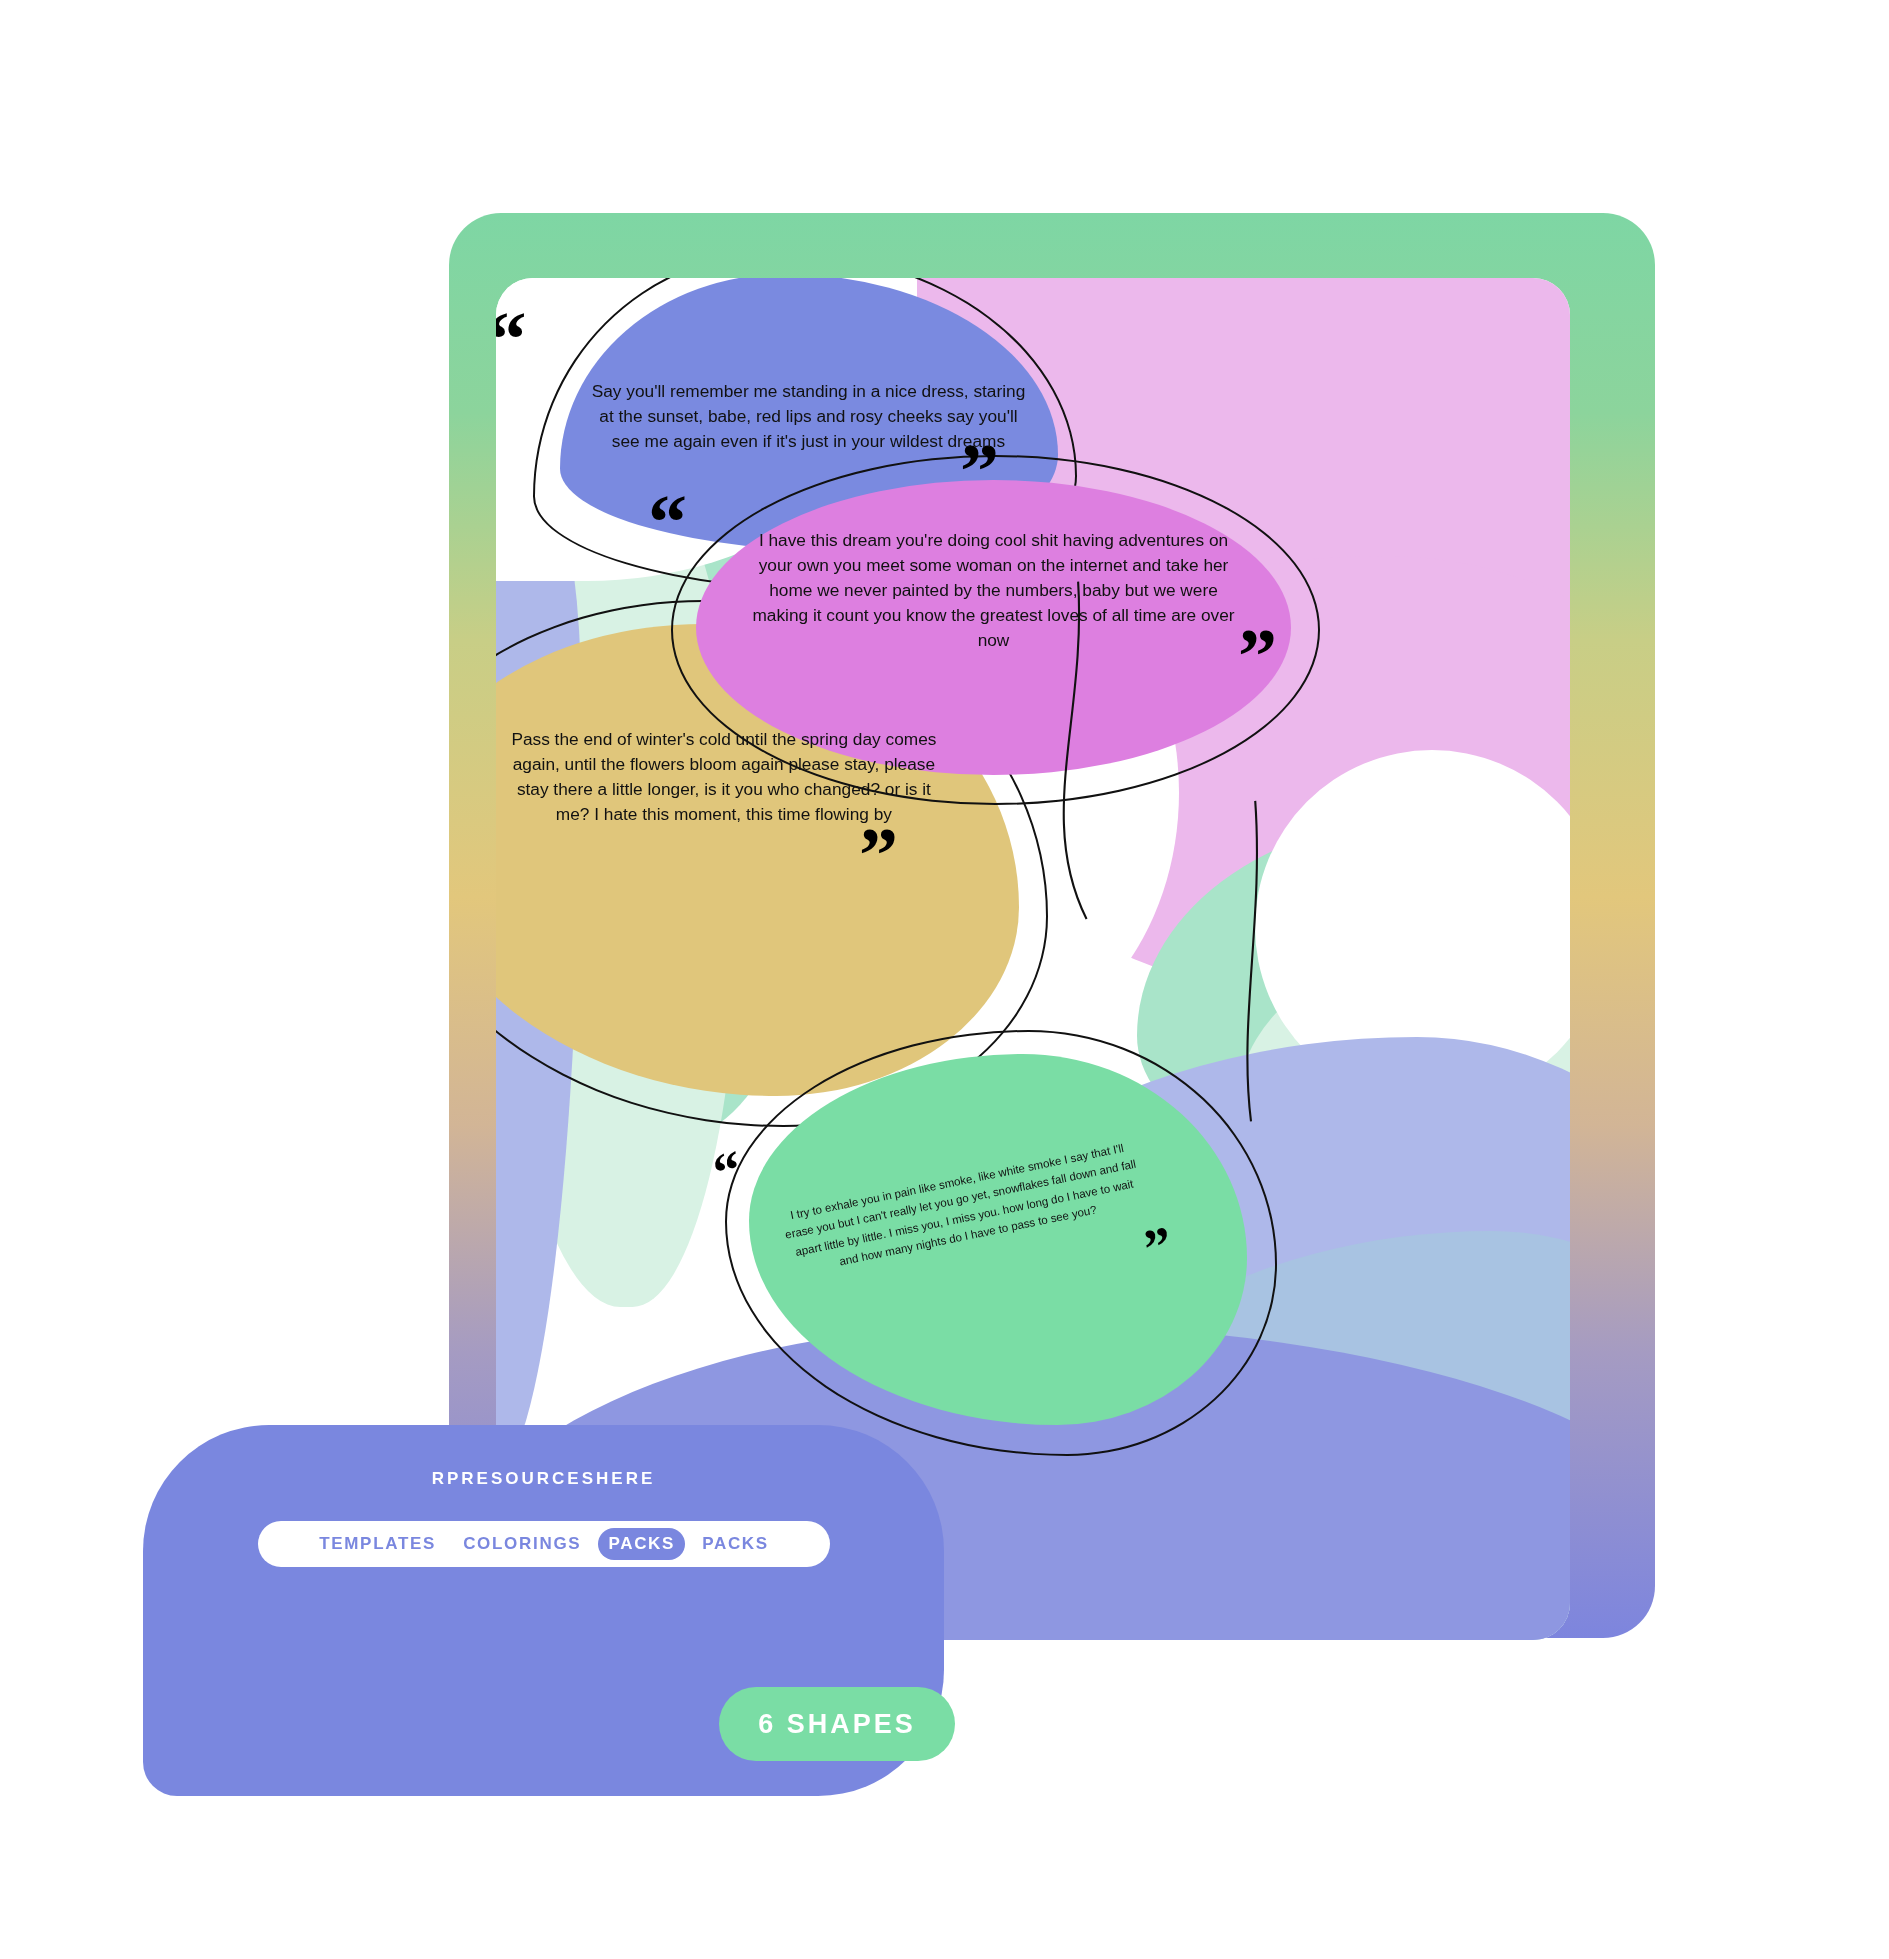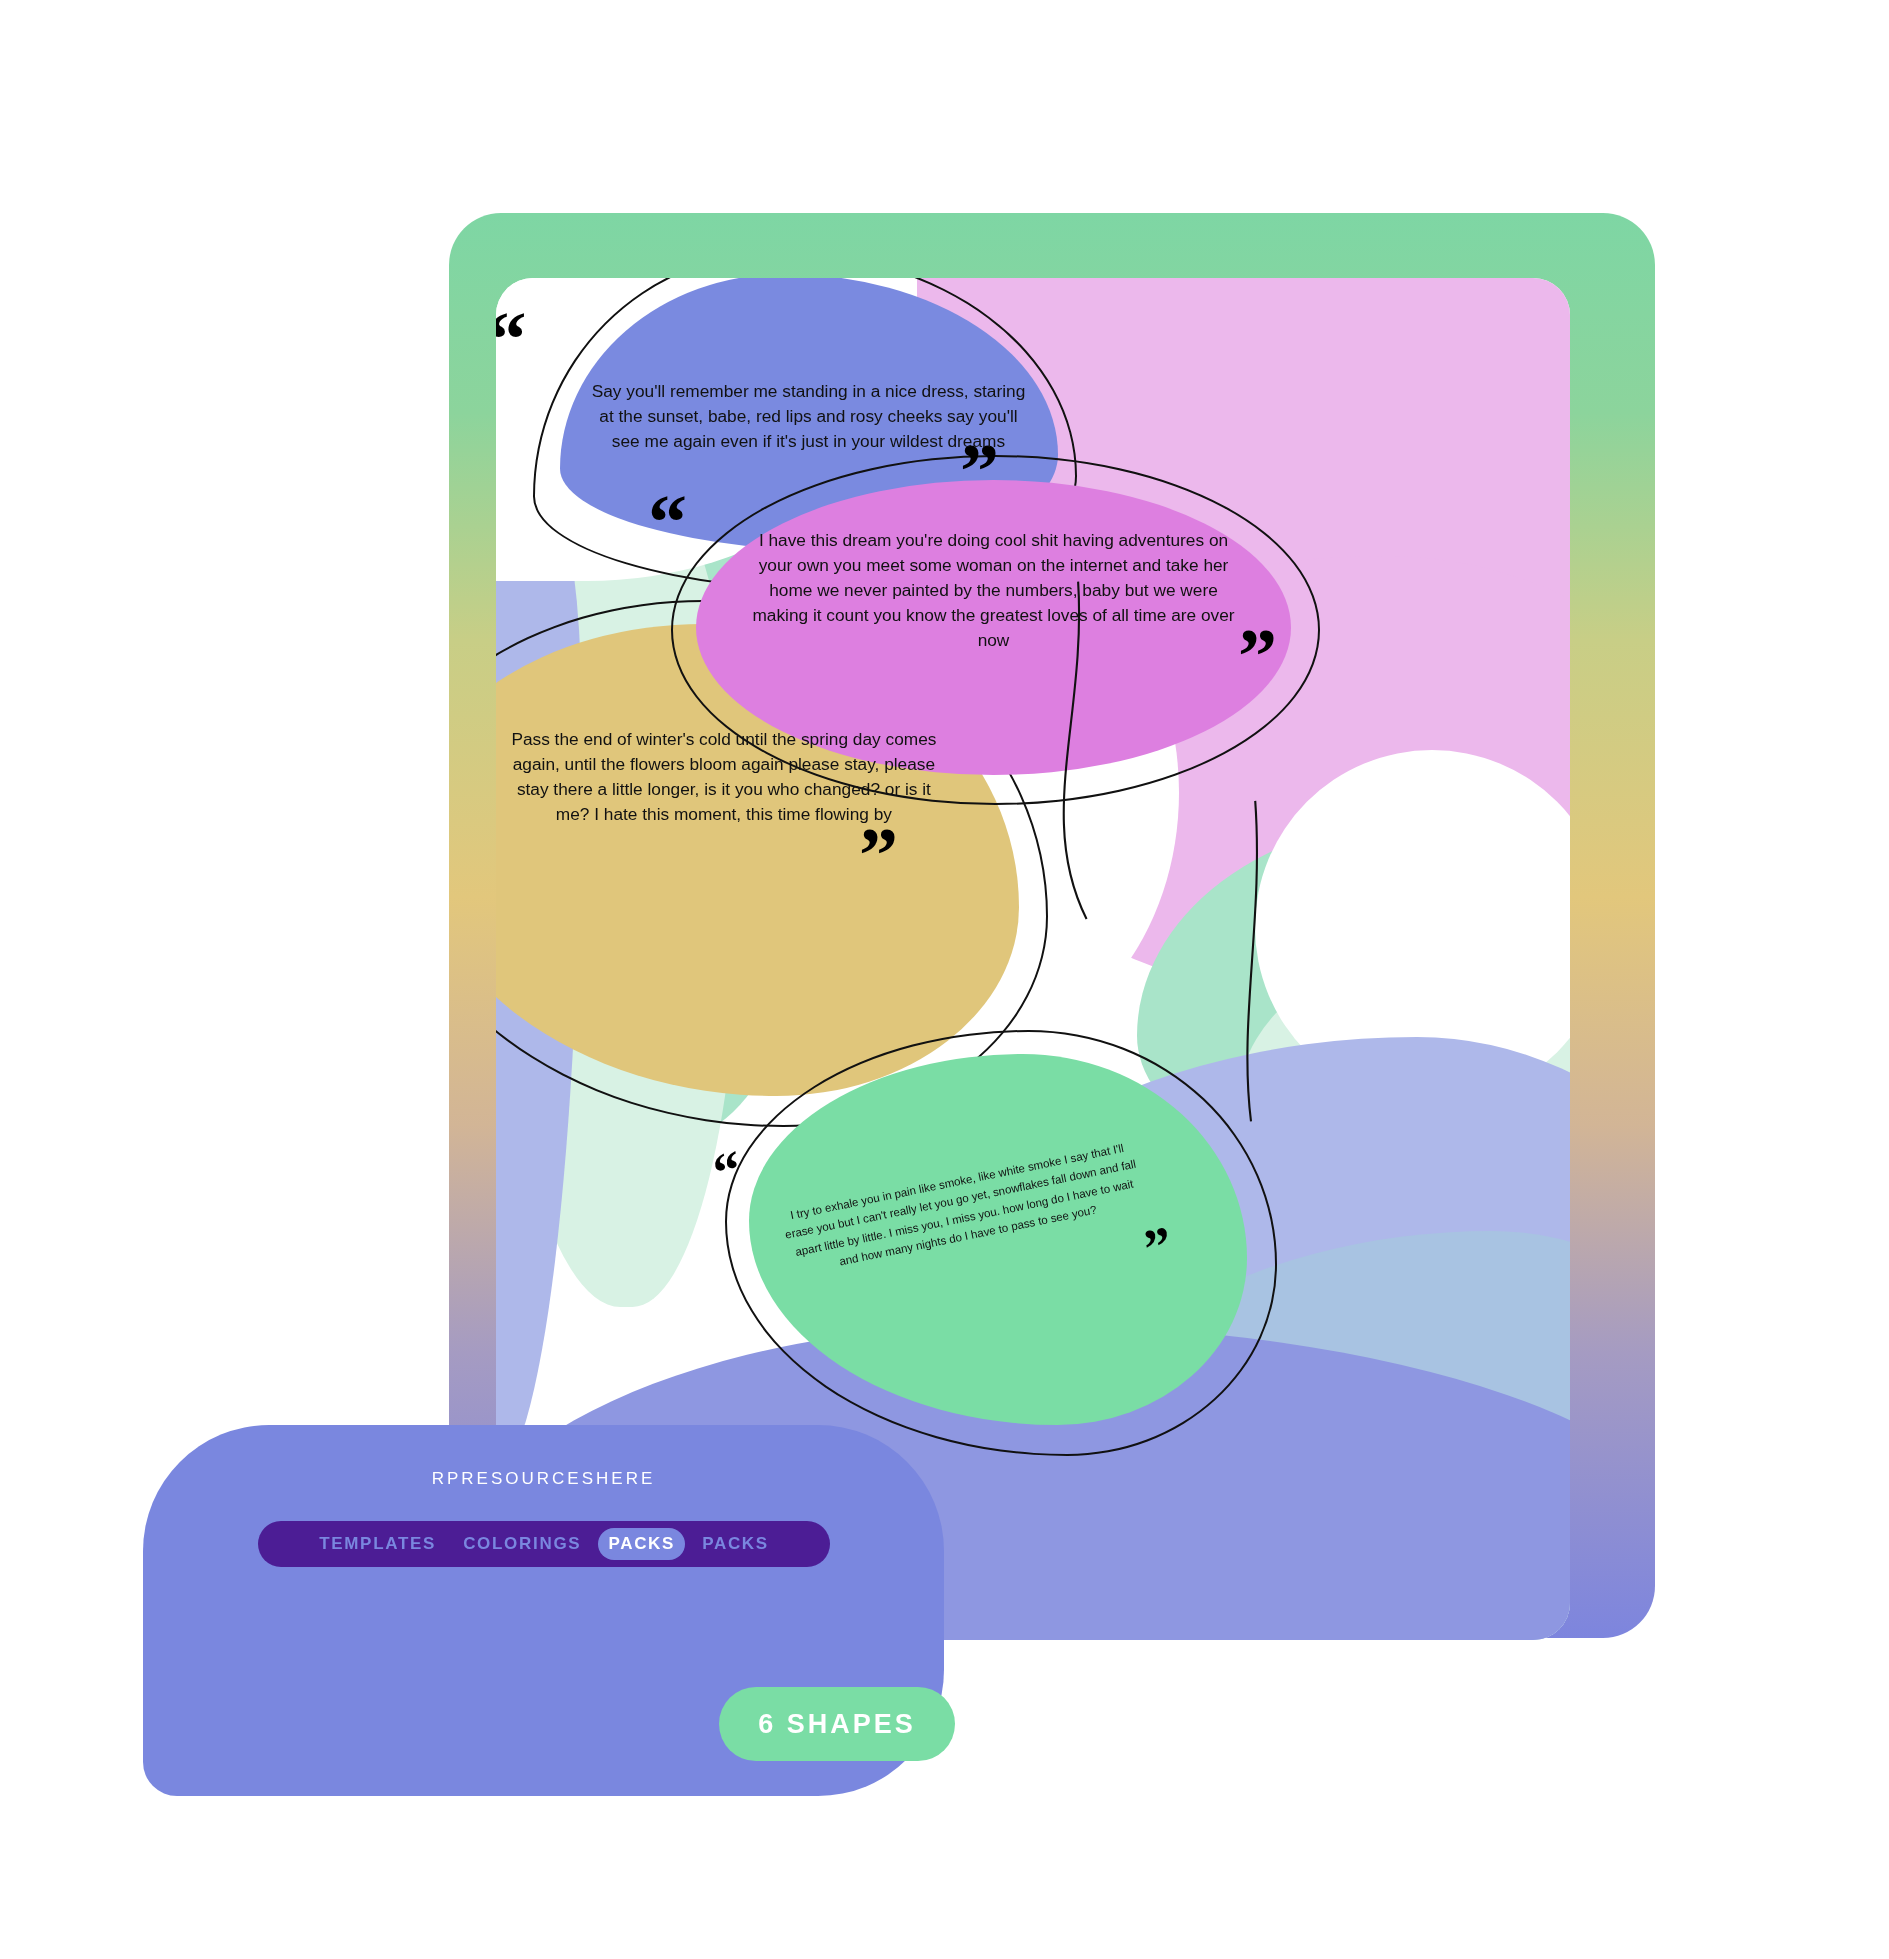--- a/index.html
+++ b/index.html
@@ -160,25 +160,25 @@
   .stroke-svg{position:absolute;left:0;top:0;width:1074px;height:1362px;
     pointer-events:none;overflow:visible;}
 
   
   #promo-banner{
     position:absolute; left:143px; top:1425px; width:801px; height:371px;
     background:#7A87DF; border-radius:126px 126px 126px 34px;
   }
   #brand-name{
     position:absolute; left:0; top:44px; width:801px; text-align:center;
-    color:#ffffff; font-size:17px; font-weight:400; letter-spacing:3px;
+    color:#ffffff; font-size:17px; font-weight:700; letter-spacing:3px;
   }
   #category-nav{
     position:absolute; left:115px; top:96px; width:572px; height:46px;
-    background:#4c1d95; border-radius:25px;
+    background:#ffffff; border-radius:25px;
     display:flex; align-items:center; justify-content:center; gap:7px;
   }
   .nav-item{
     color:#7A87DF; font-size:17px; font-weight:700; letter-spacing:1.7px;
     padding:5.9px 10px; border-radius:17px; white-space:nowrap;
   }
   .nav-item.active{ background:#7A87DF; color:#ffffff; }
 
   #product-title{
     position:absolute; left:0; top:157px; width:801px; text-align:center;

